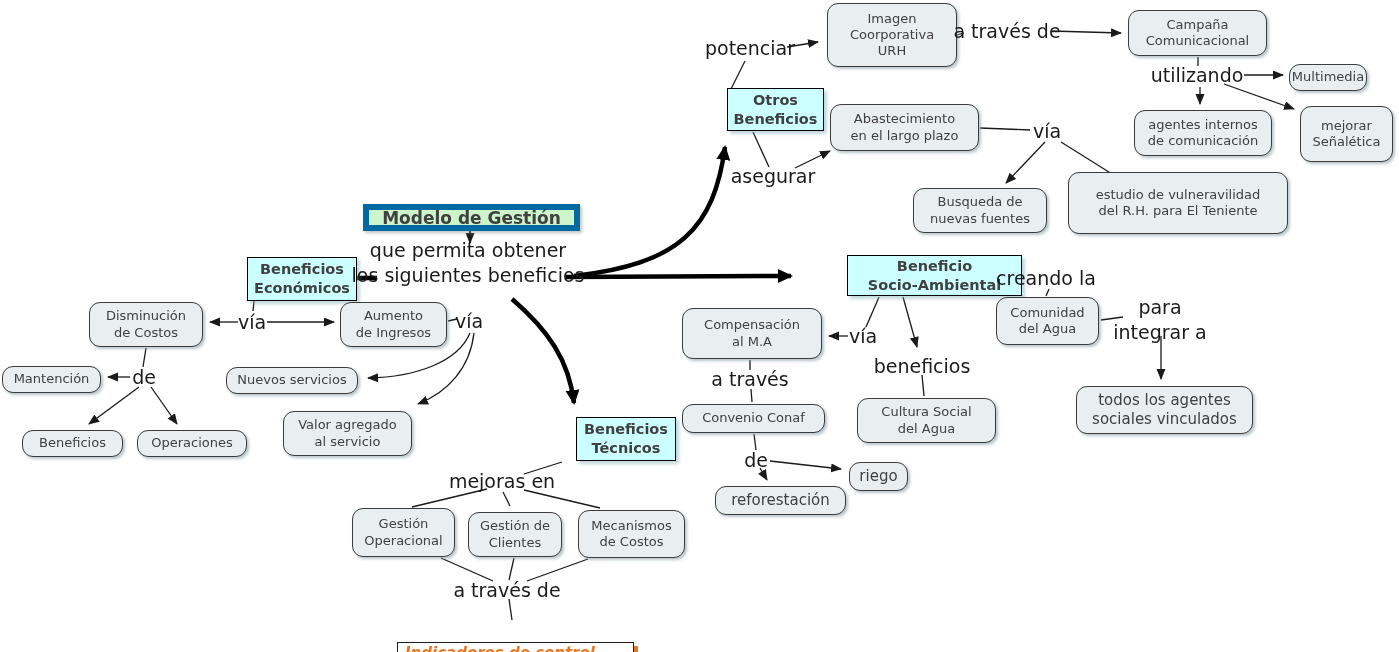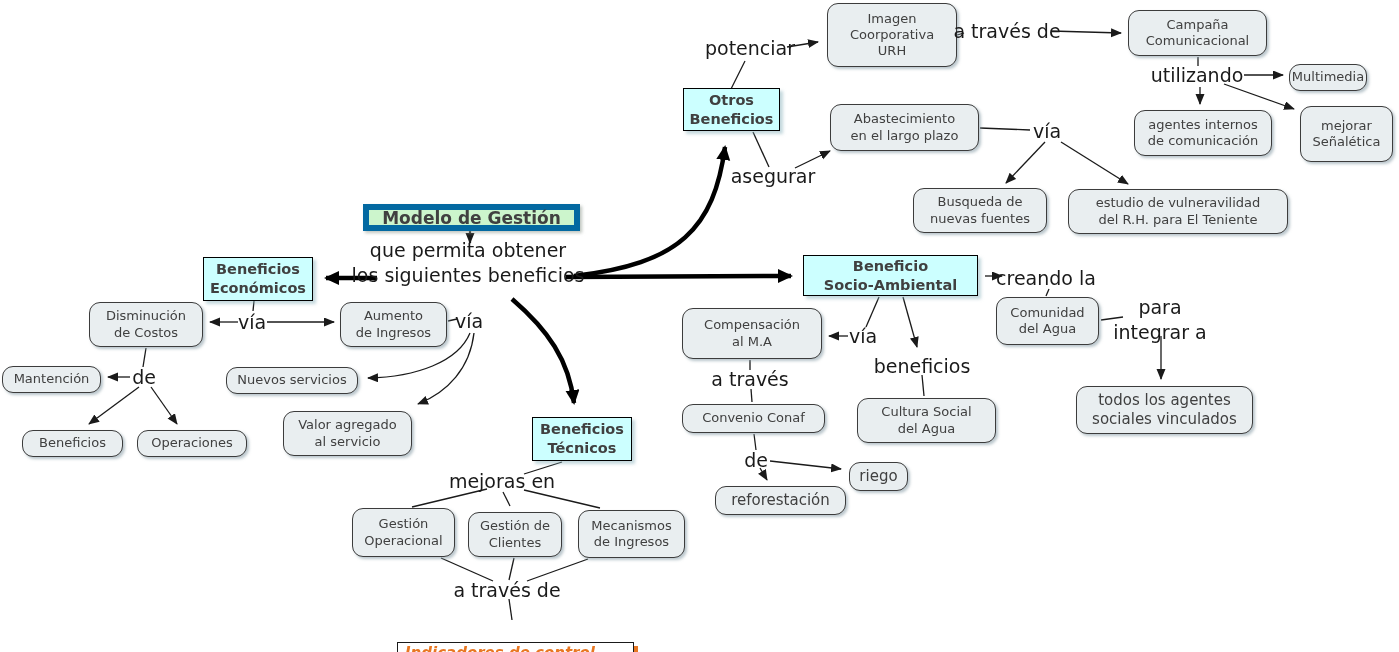--- a/index.html
+++ b/index.html
@@ -13,21 +13,21 @@
     text-align:center;white-space:pre-line;box-sizing:border-box;color:#404040;
   }
   .g{
     background:#e9eef0;border:1px solid #3c3c3c;border-radius:11px;
     box-shadow:2px 2px 3px rgba(140,160,170,.6);font-size:13px;line-height:1.25;
   }
   .big{font-size:15px;}
   .c{
     background:#ccffff;border:1px solid #000;
     box-shadow:3px 3px 3px rgba(140,180,190,.5);
-    font-weight:bold;font-size:14.5px;line-height:1.3;
+    font-weight:bold;font-size:14.5px;line-height:1.3;margin-left:44px;
   }
   .root{
     background:#ccf5cc;border:6px solid #0369a1;font-weight:bold;font-size:17px;
     box-shadow:2px 2px 3px rgba(150,160,150,.6);
   }
   .ind{
     background:#ffffff;border:1px solid #1a1a1a;border-radius:0;
     box-shadow:4px 4px 0 #e87722;color:#e87722;font-weight:bold;font-style:italic;
     font-size:15px;justify-content:flex-start;padding-left:7px;margin-top:20px;
   }
@@ -120,21 +120,21 @@
 Comunicacional</div>
 <div class="node g" style="left:1289px;top:64px;width:78px;height:27px">Multimedia</div>
 <div class="node g" style="left:1300px;top:106px;width:93px;height:56px">mejorar
 Señalética</div>
 <div class="node g" style="left:1134px;top:110px;width:138px;height:46px">agentes internos
 de comunicación</div>
 <div class="node g" style="left:830px;top:104px;width:149px;height:47px">Abastecimiento
 en el largo plazo</div>
 <div class="node g" style="left:913px;top:188px;width:134px;height:45px">Busqueda de
 nuevas fuentes</div>
-<div class="node g" style="left:1068px;top:189px;width:220px;height:45px">estudio de vulneravilidad
+<div class="node g" style="left:1068px;top:172px;width:220px;height:62px">estudio de vulneravilidad
 del R.H. para El Teniente</div>
 
 <div class="node g" style="left:89px;top:302px;width:114px;height:45px">Disminución
 de Costos</div>
 <div class="node g" style="left:340px;top:302px;width:107px;height:45px">Aumento
 de Ingresos</div>
 <div class="node g" style="left:2px;top:366px;width:99px;height:27px">Mantención</div>
 <div class="node g" style="left:226px;top:367px;width:132px;height:27px">Nuevos servicios</div>
 <div class="node g" style="left:22px;top:430px;width:101px;height:27px">Beneficios</div>
 <div class="node g" style="left:137px;top:430px;width:110px;height:27px">Operaciones</div>
@@ -151,21 +151,21 @@
 <div class="node g big" style="left:1076px;top:386px;width:177px;height:48px">todos los agentes
 sociales vinculados</div>
 <div class="node g big" style="left:849px;top:462px;width:59px;height:29px">riego</div>
 <div class="node g big" style="left:715px;top:486px;width:131px;height:29px">reforestación</div>
 
 <div class="node g" style="left:352px;top:508px;width:103px;height:49px">Gestión
 Operacional</div>
 <div class="node g" style="left:468px;top:512px;width:94px;height:45px">Gestión de
 Clientes</div>
 <div class="node g" style="left:578px;top:510px;width:107px;height:48px">Mecanismos
-de Ingresos</div>
+de Costos</div>
 <div class="node ind" style="left:397px;top:622px;width:237px;height:22px">Indicadores de control</div>
 
 <div class="lp" style="left:750px;top:48px">potenciar</div>
 <div class="lp" style="left:1007px;top:31px">a través de</div>
 <div class="lp" style="left:1197px;top:75px">utilizando</div>
 <div class="lp" style="left:1047px;top:131px">vía</div>
 <div class="lp" style="left:773px;top:176px">asegurar</div>
 <div class="lp" style="left:468px;top:263px">que permita obtener
 los siguientes beneficios</div>
 <div class="lp" style="left:252px;top:322px">vía</div>

